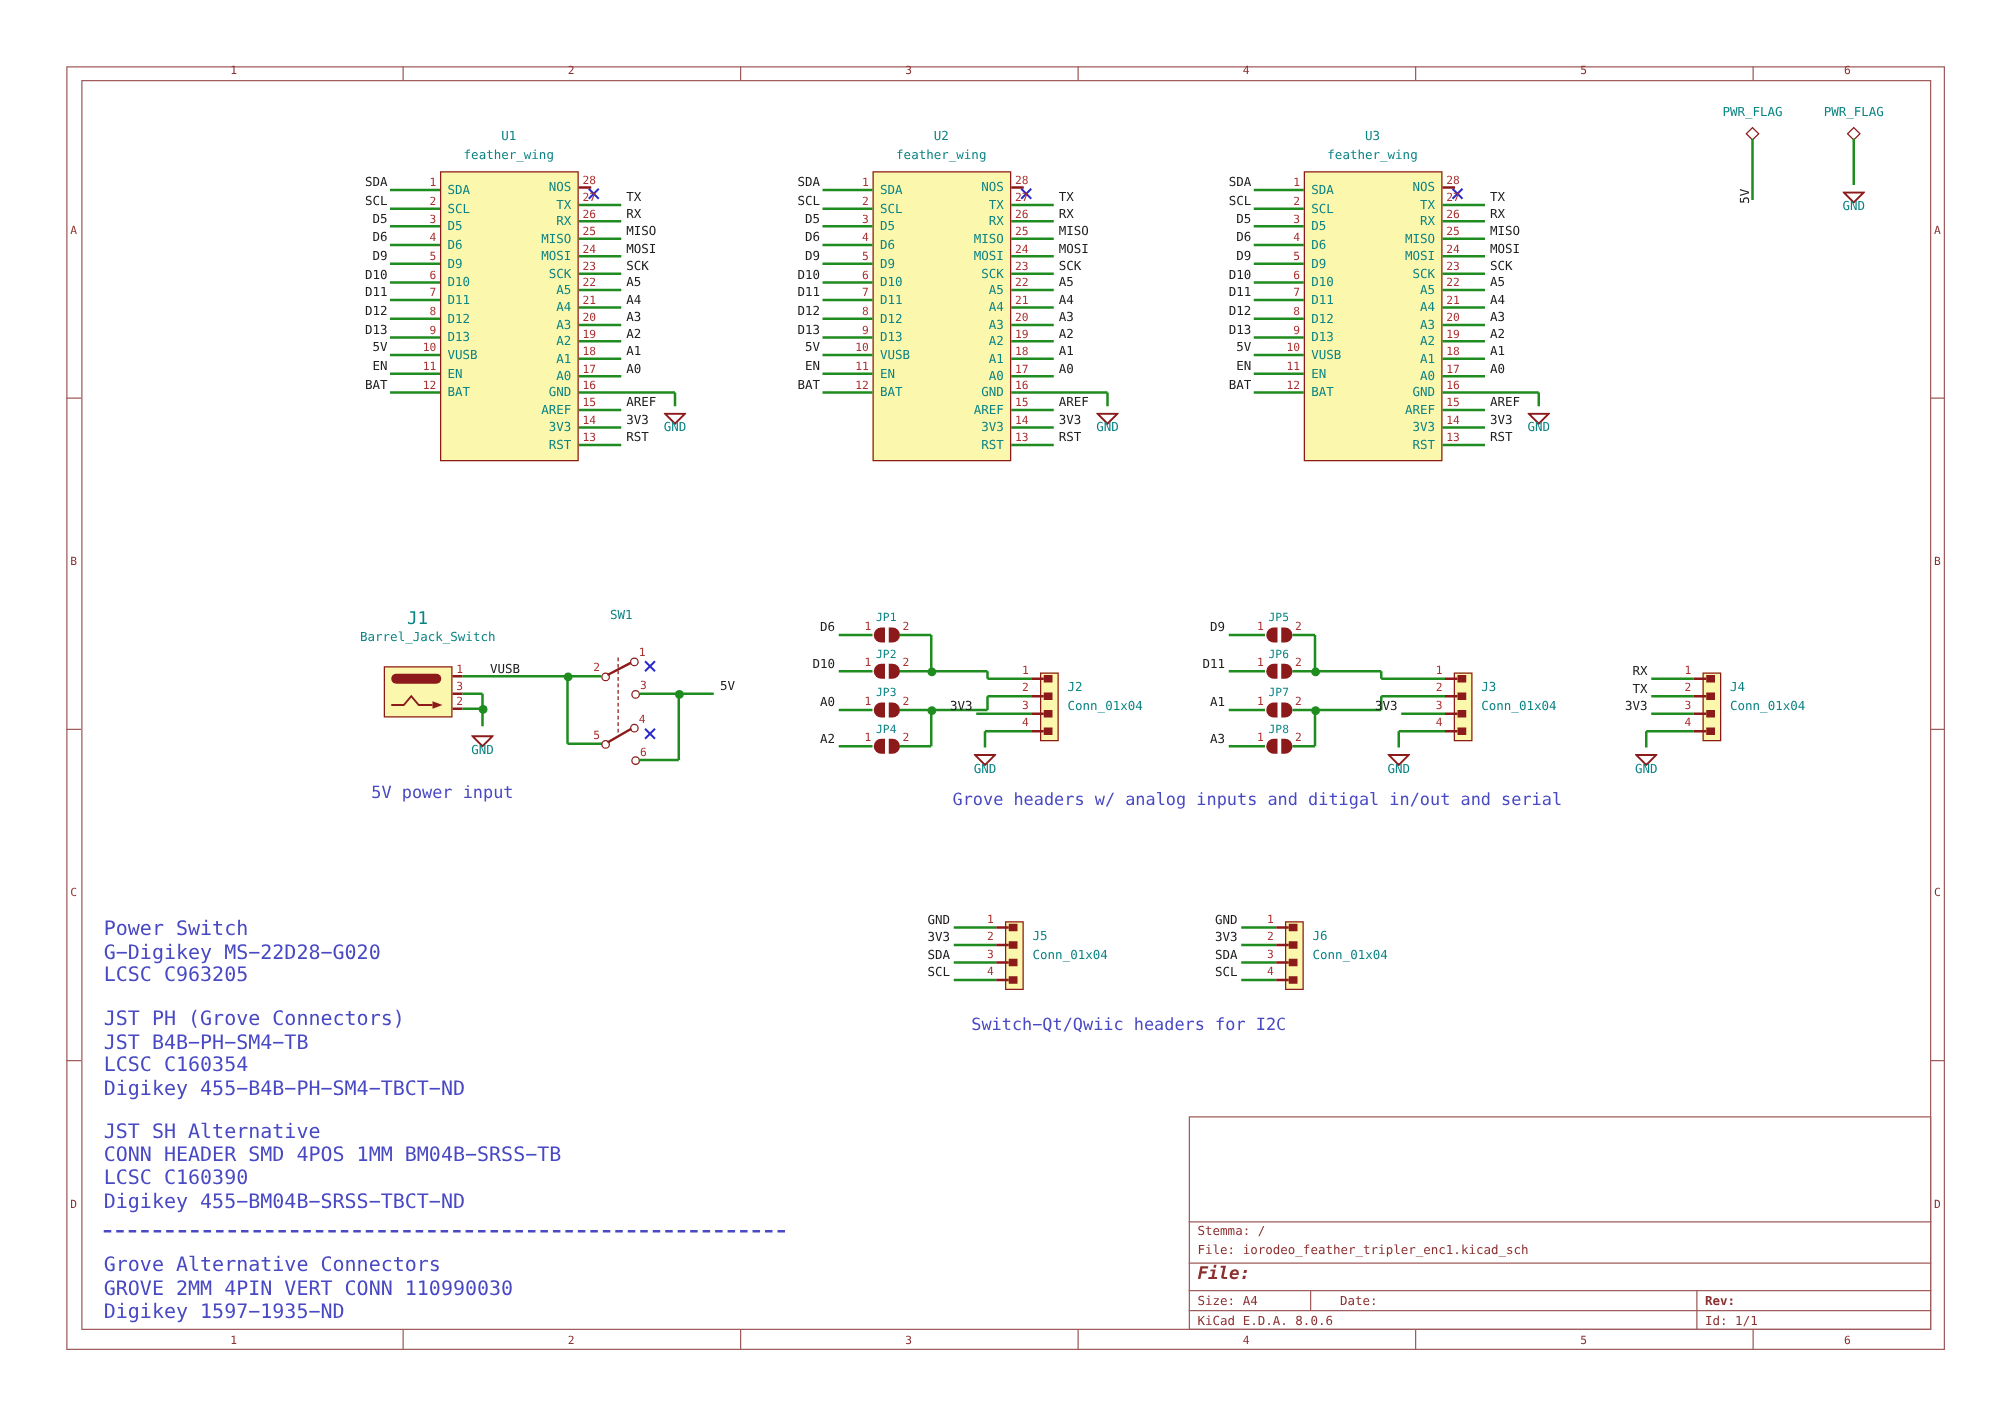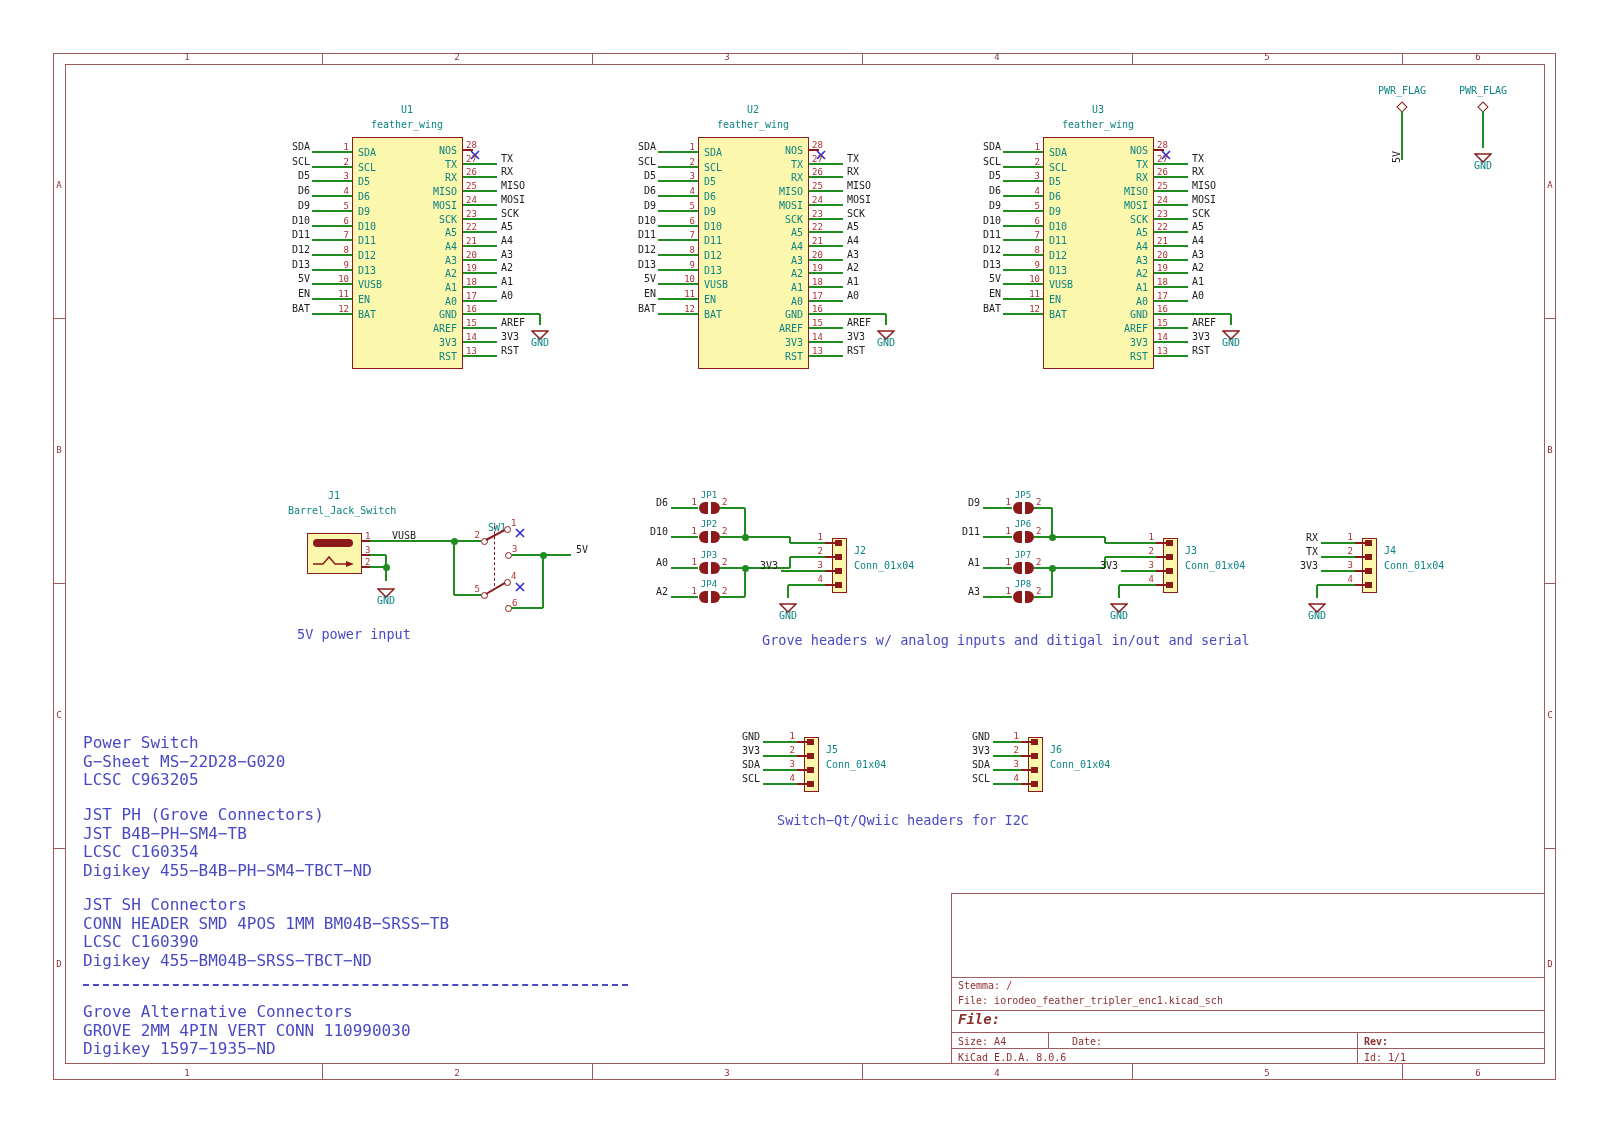--- a/index.html
+++ b/index.html
@@ -458,21 +458,21 @@
     <div style="position: absolute; left: 1154px; top: 327px; width: 34px; height: 2px; background: rgb(31, 140, 31);"></div>
     <div style="position: absolute; left: 1192px; top: 316px; color: rgb(32, 32, 32); font-size: 10px; line-height: 13px; white-space: pre;">AREF</div>
     <div style="position: absolute; left: 1148px; top: 336px; color: rgb(13, 132, 132); font-size: 10px; line-height: 13px; white-space: pre; transform: translateX(-100%);">3V3</div>
     <div style="position: absolute; left: 1157px; top: 331px; color: rgb(171, 48, 48); font-size: 9px; line-height: 12px; white-space: pre;">14</div>
     <div style="position: absolute; left: 1154px; top: 341px; width: 34px; height: 2px; background: rgb(31, 140, 31);"></div>
     <div style="position: absolute; left: 1192px; top: 330px; color: rgb(32, 32, 32); font-size: 10px; line-height: 13px; white-space: pre;">3V3</div>
     <div style="position: absolute; left: 1148px; top: 350px; color: rgb(13, 132, 132); font-size: 10px; line-height: 13px; white-space: pre; transform: translateX(-100%);">RST</div>
     <div style="position: absolute; left: 1157px; top: 345px; color: rgb(171, 48, 48); font-size: 9px; line-height: 12px; white-space: pre;">13</div>
     <div style="position: absolute; left: 1154px; top: 355px; width: 34px; height: 2px; background: rgb(31, 140, 31);"></div>
     <div style="position: absolute; left: 1192px; top: 344px; color: rgb(32, 32, 32); font-size: 10px; line-height: 13px; white-space: pre;">RST</div>
-    <div style="position: absolute; left: 334px; top: 489px; color: rgb(13, 132, 132); font-size: 10px; line-height: 13px; white-space: pre; transform: translateX(-50%);">J1</div>
+    <div style="position: absolute; left: 334px; top: 489px; color: rgb(13, 132, 132); font-size: 14px; line-height: 13px; white-space: pre; transform: translateX(-50%);">J1</div>
     <div style="position: absolute; left: 288px; top: 504px; color: rgb(13, 132, 132); font-size: 10px; line-height: 13px; white-space: pre;">Barrel_Jack_Switch</div>
     <div style="position: absolute; left: 307px; top: 533px; width: 55px; height: 41px; border: 1.5px solid rgb(140, 26, 26); background: rgb(251, 247, 173);"></div>
     <div style="position: absolute; left: 313px; top: 539px; width: 40px; height: 8px; border-radius: 4px; background: rgb(140, 26, 26);"></div>
     <div style="position: absolute; left: 310px; top: 551px; width: 46px; height: 20px;"><svg width="46" height="20">
         <path d="M3 13 L13 13 L19 6 L25 13 L36 13" fill="none" stroke="#8c1a1a" stroke-width="1.5"></path>
         <polygon points="36,10 44,13 36,16" fill="#8c1a1a"></polygon>
       </svg></div>
     <div style="position: absolute; left: 362px; top: 540px; width: 8px; height: 2px; background: rgb(140, 26, 26);"></div>
     <div style="position: absolute; left: 370px; top: 540px; width: 111px; height: 2px; background: rgb(31, 140, 31);"></div>
     <div style="position: absolute; left: 365px; top: 530px; color: rgb(171, 48, 48); font-size: 9px; line-height: 12px; white-space: pre;">1</div>
@@ -486,21 +486,21 @@
     <div style="position: absolute; left: 382.5px; top: 563.5px; width: 7px; height: 7px; border-radius: 50%; background: rgb(31, 140, 31);"></div>
     <div style="position: absolute; left: 385px; top: 567px; width: 2px; height: 14px; background: rgb(31, 140, 31);"></div>
     <div style="position: absolute; left: 377px; top: 583px; width: 18px; height: 10px;"><svg width="18" height="10">
         <polygon points="1,1 17,1 9,9" fill="none" stroke="#8c1a1a" stroke-width="1.5"></polygon>
       </svg></div>
     <div style="position: absolute; left: 386px; top: 594px; color: rgb(13, 132, 132); font-size: 10px; line-height: 13px; white-space: pre; transform: translateX(-50%);">GND</div>
     <div style="position: absolute; left: 392px; top: 529px; color: rgb(32, 32, 32); font-size: 10px; line-height: 13px; white-space: pre;">VUSB</div>
     <div style="position: absolute; left: 450.5px; top: 537.5px; width: 7px; height: 7px; border-radius: 50%; background: rgb(31, 140, 31);"></div>
     <div style="position: absolute; left: 453px; top: 541px; width: 2px; height: 54px; background: rgb(31, 140, 31);"></div>
     <div style="position: absolute; left: 454px; top: 594px; width: 30px; height: 2px; background: rgb(31, 140, 31);"></div>
-    <div style="position: absolute; left: 497px; top: 486px; color: rgb(13, 132, 132); font-size: 10px; line-height: 13px; white-space: pre; transform: translateX(-50%); margin-top: 35px;">SW1</div>
+    <div style="position: absolute; left: 497px; top: 486px; color: rgb(13, 132, 132); font-size: 10px; line-height: 13px; white-space: pre; transform: translateX(-50%);">SW1</div>
     <div style="position: absolute; left: 494px; top: 526px; width: 0px; height: 60px; border-left: 1.5px dashed rgb(140, 26, 26);"></div>
     <div style="position: absolute; left: 480.5px; top: 537.5px; width: 7px; height: 7px; border-radius: 50%; border: 1.5px solid rgb(140, 26, 26); background: rgb(255, 255, 255);"></div>
     <div style="position: absolute; left: 503.5px; top: 525.5px; width: 7px; height: 7px; border-radius: 50%; border: 1.5px solid rgb(140, 26, 26); background: rgb(255, 255, 255);"></div>
     <div style="position: absolute; left: 504.5px; top: 551.5px; width: 7px; height: 7px; border-radius: 50%; border: 1.5px solid rgb(140, 26, 26); background: rgb(255, 255, 255);"></div>
     <div style="position: absolute; left: 480.5px; top: 591.5px; width: 7px; height: 7px; border-radius: 50%; border: 1.5px solid rgb(140, 26, 26); background: rgb(255, 255, 255);"></div>
     <div style="position: absolute; left: 503.5px; top: 578.5px; width: 7px; height: 7px; border-radius: 50%; border: 1.5px solid rgb(140, 26, 26); background: rgb(255, 255, 255);"></div>
     <div style="position: absolute; left: 504.5px; top: 604.5px; width: 7px; height: 7px; border-radius: 50%; border: 1.5px solid rgb(140, 26, 26); background: rgb(255, 255, 255);"></div>
     <div style="position: absolute; left: 486px; top: 539px; width: 21.4709px; height: 2px; background: rgb(140, 26, 26); transform: rotate(-27.7585deg); transform-origin: 0px 50%;"></div>
     <div style="position: absolute; left: 486px; top: 593px; width: 21.9545px; height: 2px; background: rgb(140, 26, 26); transform: rotate(-30.0686deg); transform-origin: 0px 50%;"></div>
     <div style="position: absolute; left: 515px; top: 523px; width: 10px; height: 10px;"><svg width="10" height="10">
@@ -719,26 +719,26 @@
     <div style="position: absolute; left: 1019px; top: 744px; color: rgb(171, 48, 48); font-size: 9px; line-height: 12px; white-space: pre; transform: translateX(-100%);">2</div>
     <div style="position: absolute; left: 1021px; top: 769px; width: 10px; height: 2px; background: rgb(140, 26, 26);"></div>
     <div style="position: absolute; left: 1030.5px; top: 767px; width: 7px; height: 6px; background: rgb(140, 26, 26);"></div>
     <div style="position: absolute; left: 1019px; top: 758px; color: rgb(171, 48, 48); font-size: 9px; line-height: 12px; white-space: pre; transform: translateX(-100%);">3</div>
     <div style="position: absolute; left: 1021px; top: 783px; width: 10px; height: 2px; background: rgb(140, 26, 26);"></div>
     <div style="position: absolute; left: 1030.5px; top: 781px; width: 7px; height: 6px; background: rgb(140, 26, 26);"></div>
     <div style="position: absolute; left: 1019px; top: 772px; color: rgb(171, 48, 48); font-size: 9px; line-height: 12px; white-space: pre; transform: translateX(-100%);">4</div>
     <div style="position: absolute; left: 1050px; top: 743px; color: rgb(13, 132, 132); font-size: 10px; line-height: 13px; white-space: pre;">J6</div>
     <div style="position: absolute; left: 1050px; top: 758px; color: rgb(13, 132, 132); font-size: 10px; line-height: 13px; white-space: pre;">Conn_01x04</div>
     <div style="position: absolute; left: 83px; top: 733px; color: rgb(73, 73, 196); font-size: 16px; line-height: 19px; white-space: pre;">Power Switch</div>
-    <div style="position: absolute; left: 83px; top: 751.5px; color: rgb(73, 73, 196); font-size: 16px; line-height: 19px; white-space: pre;">G−Sheet MS−22D28−G020</div>
+    <div style="position: absolute; left: 83px; top: 751.5px; color: rgb(73, 73, 196); font-size: 16px; line-height: 19px; white-space: pre;">G−Digikey MS−22D28−G020</div>
     <div style="position: absolute; left: 83px; top: 770px; color: rgb(73, 73, 196); font-size: 16px; line-height: 19px; white-space: pre;">LCSC C963205</div>
     <div style="position: absolute; left: 83px; top: 805px; color: rgb(73, 73, 196); font-size: 16px; line-height: 19px; white-space: pre;">JST PH (Grove Connectors)</div>
     <div style="position: absolute; left: 83px; top: 823.5px; color: rgb(73, 73, 196); font-size: 16px; line-height: 19px; white-space: pre;">JST B4B−PH−SM4−TB</div>
     <div style="position: absolute; left: 83px; top: 842px; color: rgb(73, 73, 196); font-size: 16px; line-height: 19px; white-space: pre;">LCSC C160354</div>
     <div style="position: absolute; left: 83px; top: 860.5px; color: rgb(73, 73, 196); font-size: 16px; line-height: 19px; white-space: pre;">Digikey 455−B4B−PH−SM4−TBCT−ND</div>
-    <div style="position: absolute; left: 83px; top: 895px; color: rgb(73, 73, 196); font-size: 16px; line-height: 19px; white-space: pre;">JST SH Connectors</div>
+    <div style="position: absolute; left: 83px; top: 895px; color: rgb(73, 73, 196); font-size: 16px; line-height: 19px; white-space: pre;">JST SH Alternative</div>
     <div style="position: absolute; left: 83px; top: 913.5px; color: rgb(73, 73, 196); font-size: 16px; line-height: 19px; white-space: pre;">CONN HEADER SMD 4POS 1MM BM04B−SRSS−TB</div>
     <div style="position: absolute; left: 83px; top: 932px; color: rgb(73, 73, 196); font-size: 16px; line-height: 19px; white-space: pre;">LCSC C160390</div>
     <div style="position: absolute; left: 83px; top: 950.5px; color: rgb(73, 73, 196); font-size: 16px; line-height: 19px; white-space: pre;">Digikey 455−BM04B−SRSS−TBCT−ND</div>
     <div style="position: absolute; left: 83px; top: 1002px; color: rgb(73, 73, 196); font-size: 16px; line-height: 19px; white-space: pre;">Grove Alternative Connectors</div>
     <div style="position: absolute; left: 83px; top: 1020.5px; color: rgb(73, 73, 196); font-size: 16px; line-height: 19px; white-space: pre;">GROVE 2MM 4PIN VERT CONN 110990030</div>
     <div style="position: absolute; left: 83px; top: 1039px; color: rgb(73, 73, 196); font-size: 16px; line-height: 19px; white-space: pre;">Digikey 1597−1935−ND</div>
   </div>
 
 </body></html>

